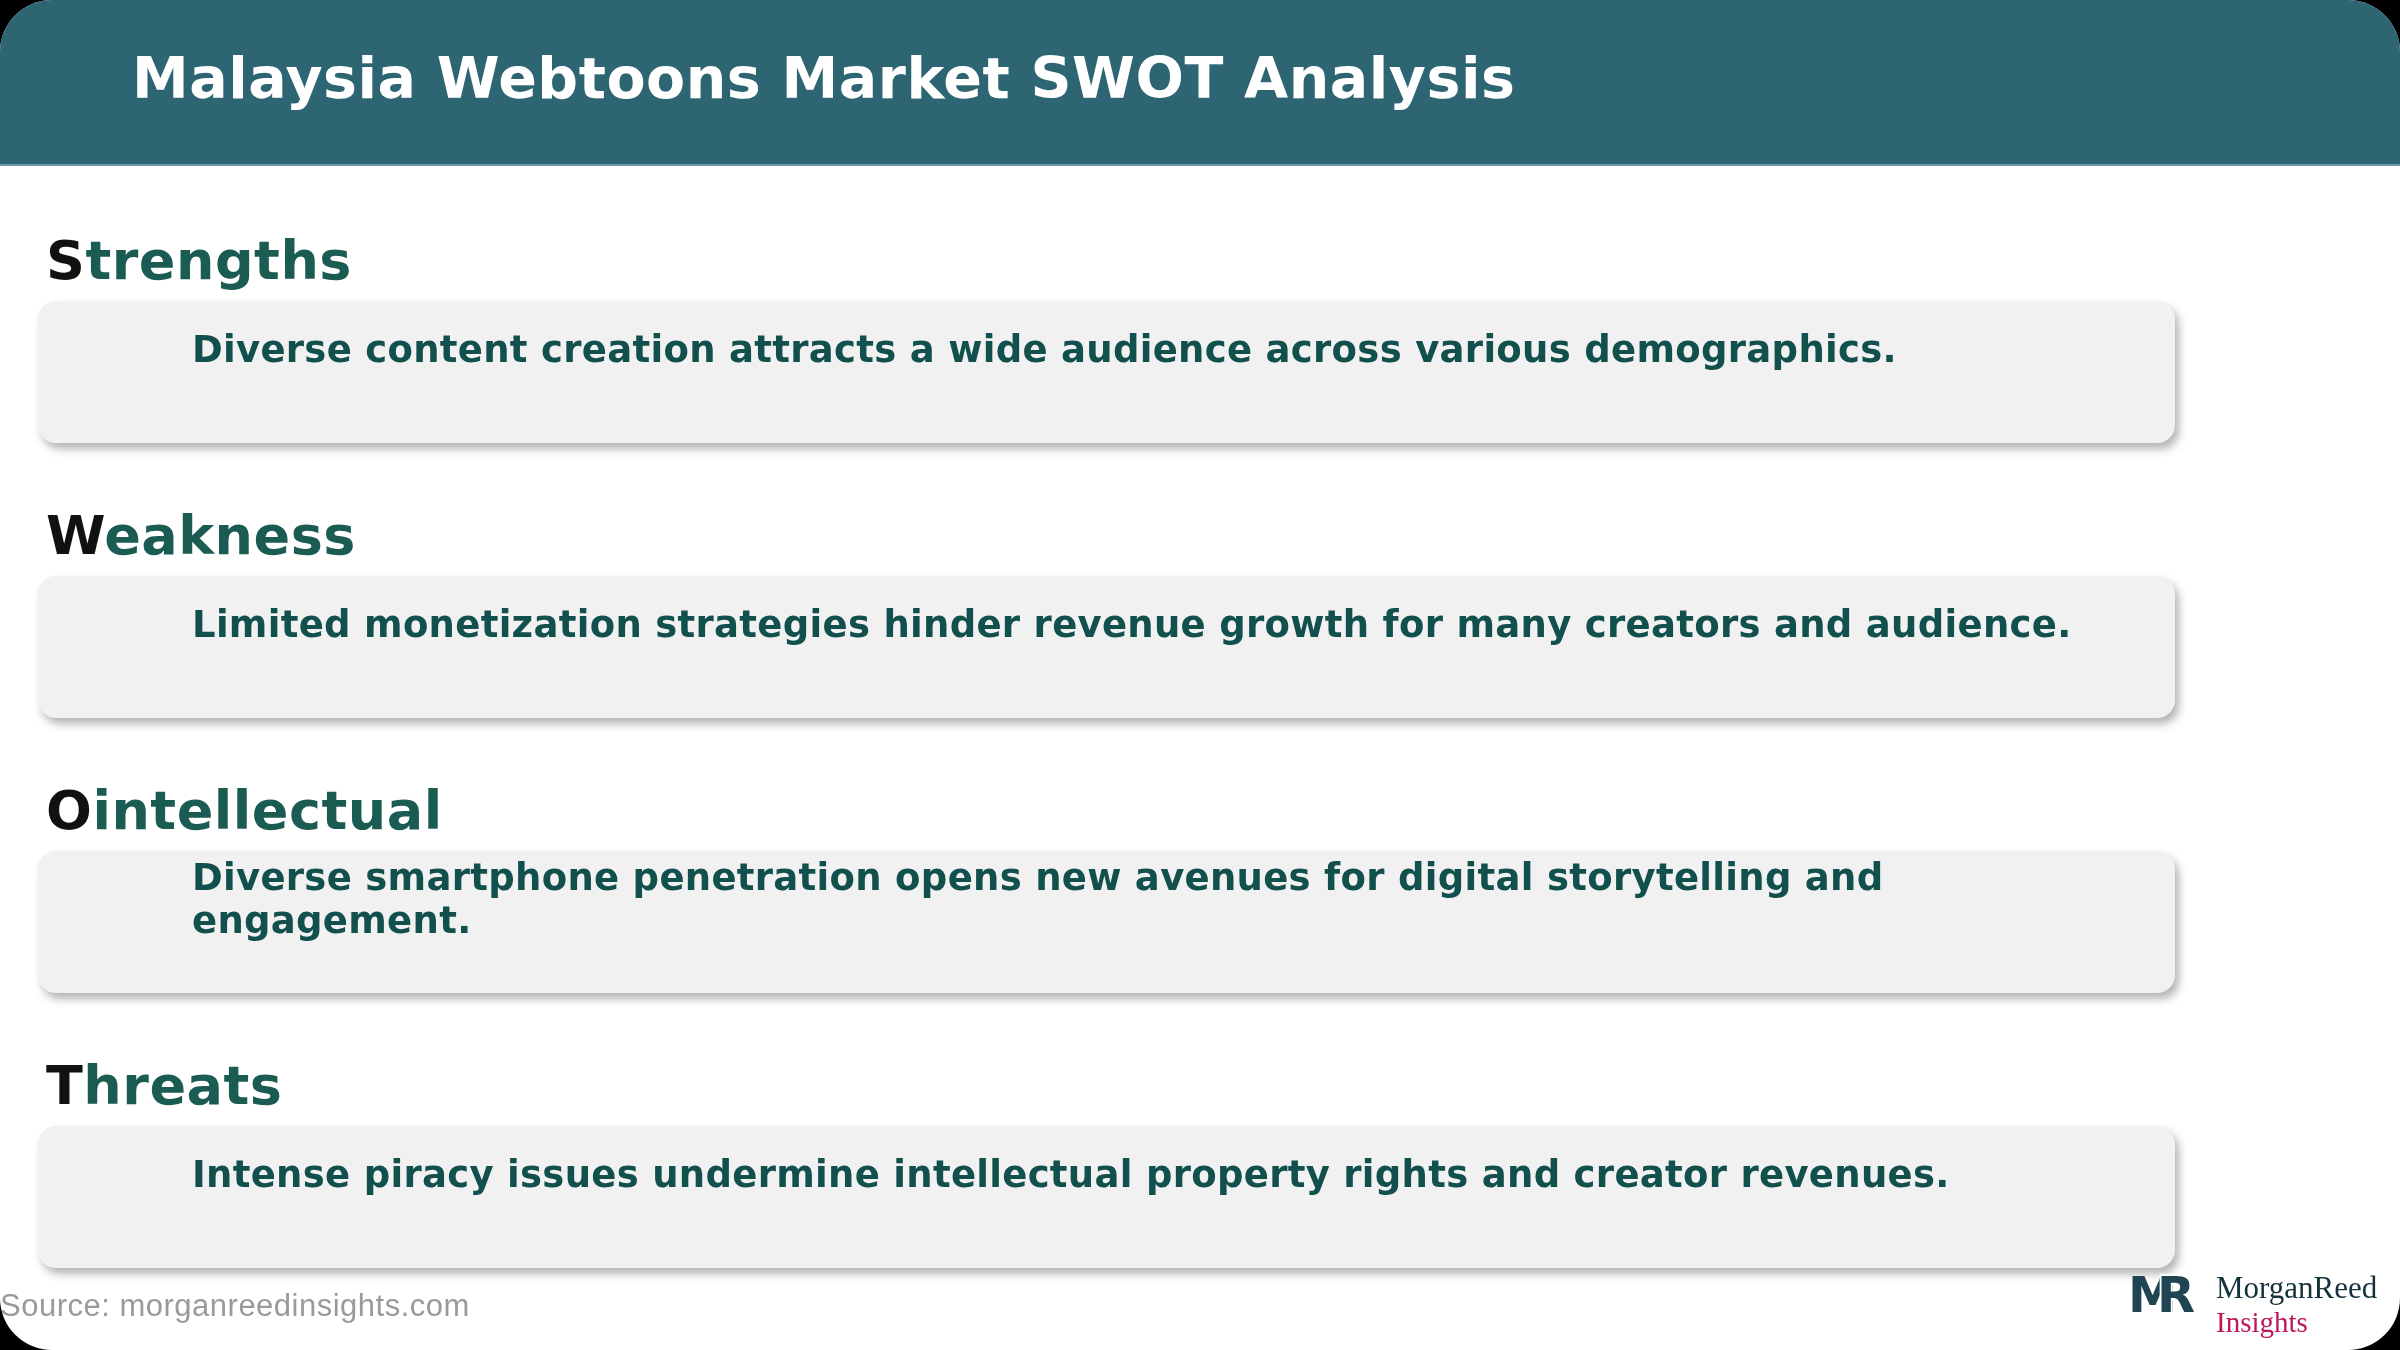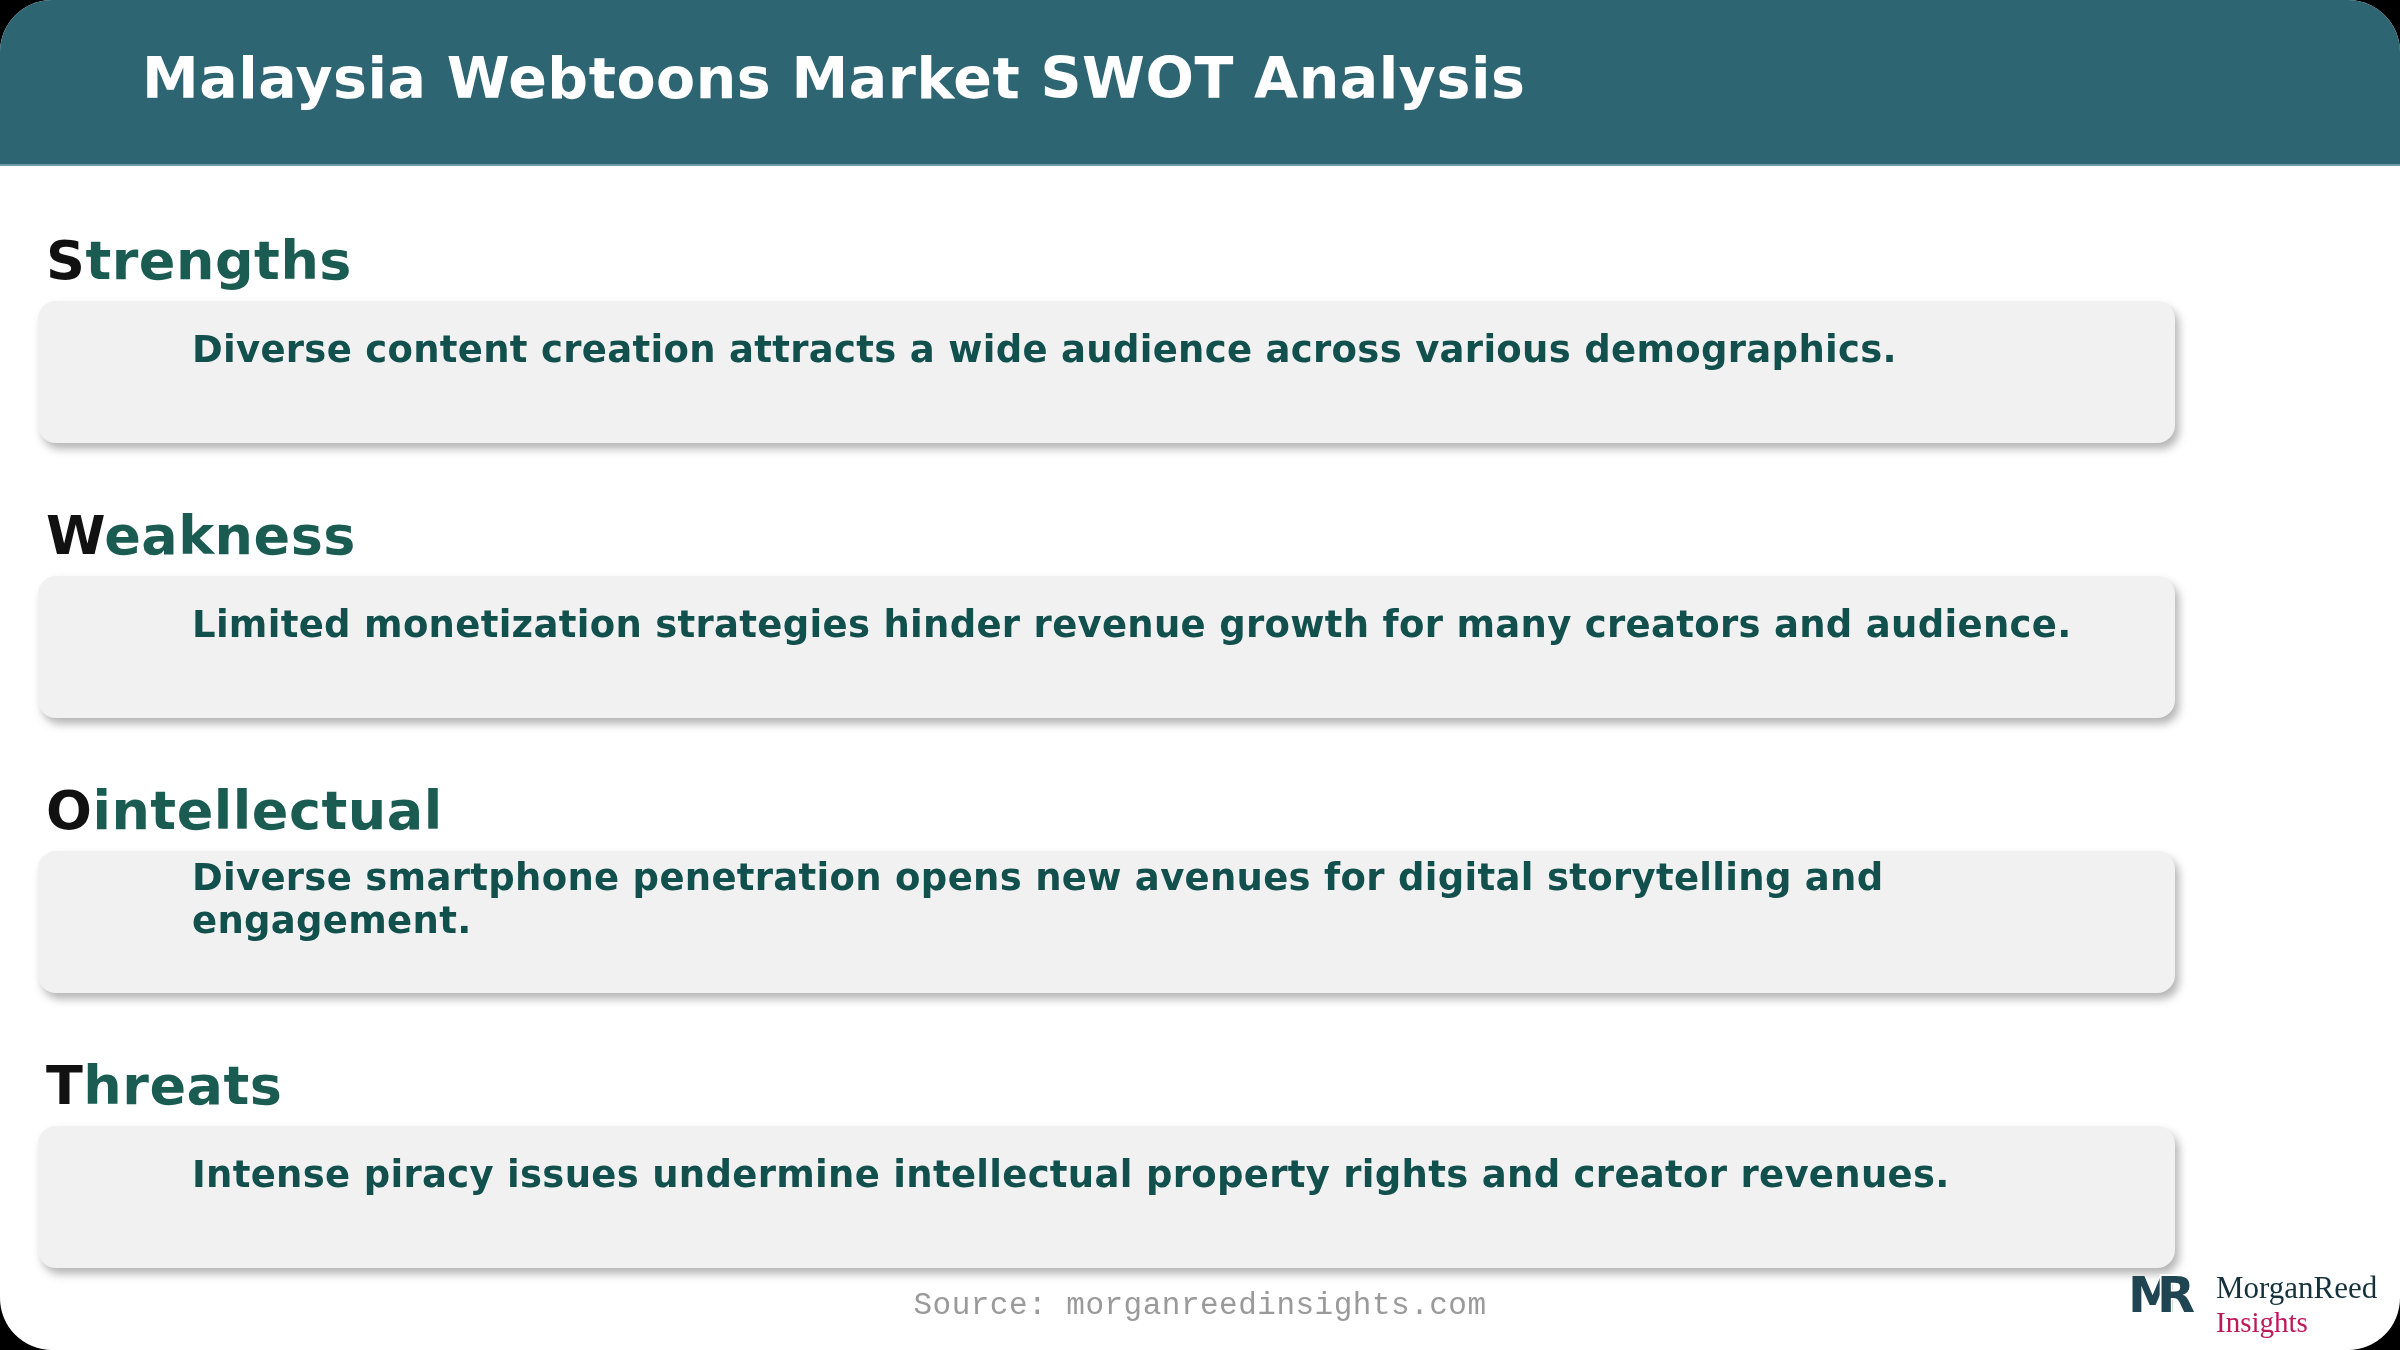--- a/index.html
+++ b/index.html
@@ -22,21 +22,21 @@
   .header {
     height: 166px;
     background: #2D6573;
     display: flex;
     align-items: center;
     padding-left: 132px;
     box-sizing: border-box;
     border-bottom: 2px solid rgba(163, 201, 208, 0.55);
   }
   .header h1 {
-    margin: 0 0 8px 10px;
+    margin: 0 0 8px 0;
     color: #ffffff;
     font-size: 57px;
     font-weight: 700;
     letter-spacing: 0.5px;
   }
   
   .main {
     padding: 64px 225px 0 38px;
   }
   .section {
@@ -69,22 +69,21 @@
     font-weight: 700;
     color: #12504E;
     letter-spacing: 0.3px;
   }
   
   .source {
     position: absolute;
     left: 0;
     right: 0;
     top: 1288px;
-    text-align: center;
-    font-family: Liberation Mono, monospace;
+    font-family: Liberation Sans, sans-serif;
     font-size: 31px;
     color: #9A9A9A;
     letter-spacing: 0.5px;
   }
   .logo {
     position: absolute;
     left: 2128px;
     top: 1268px;
     display: flex;
     align-items: flex-start;

